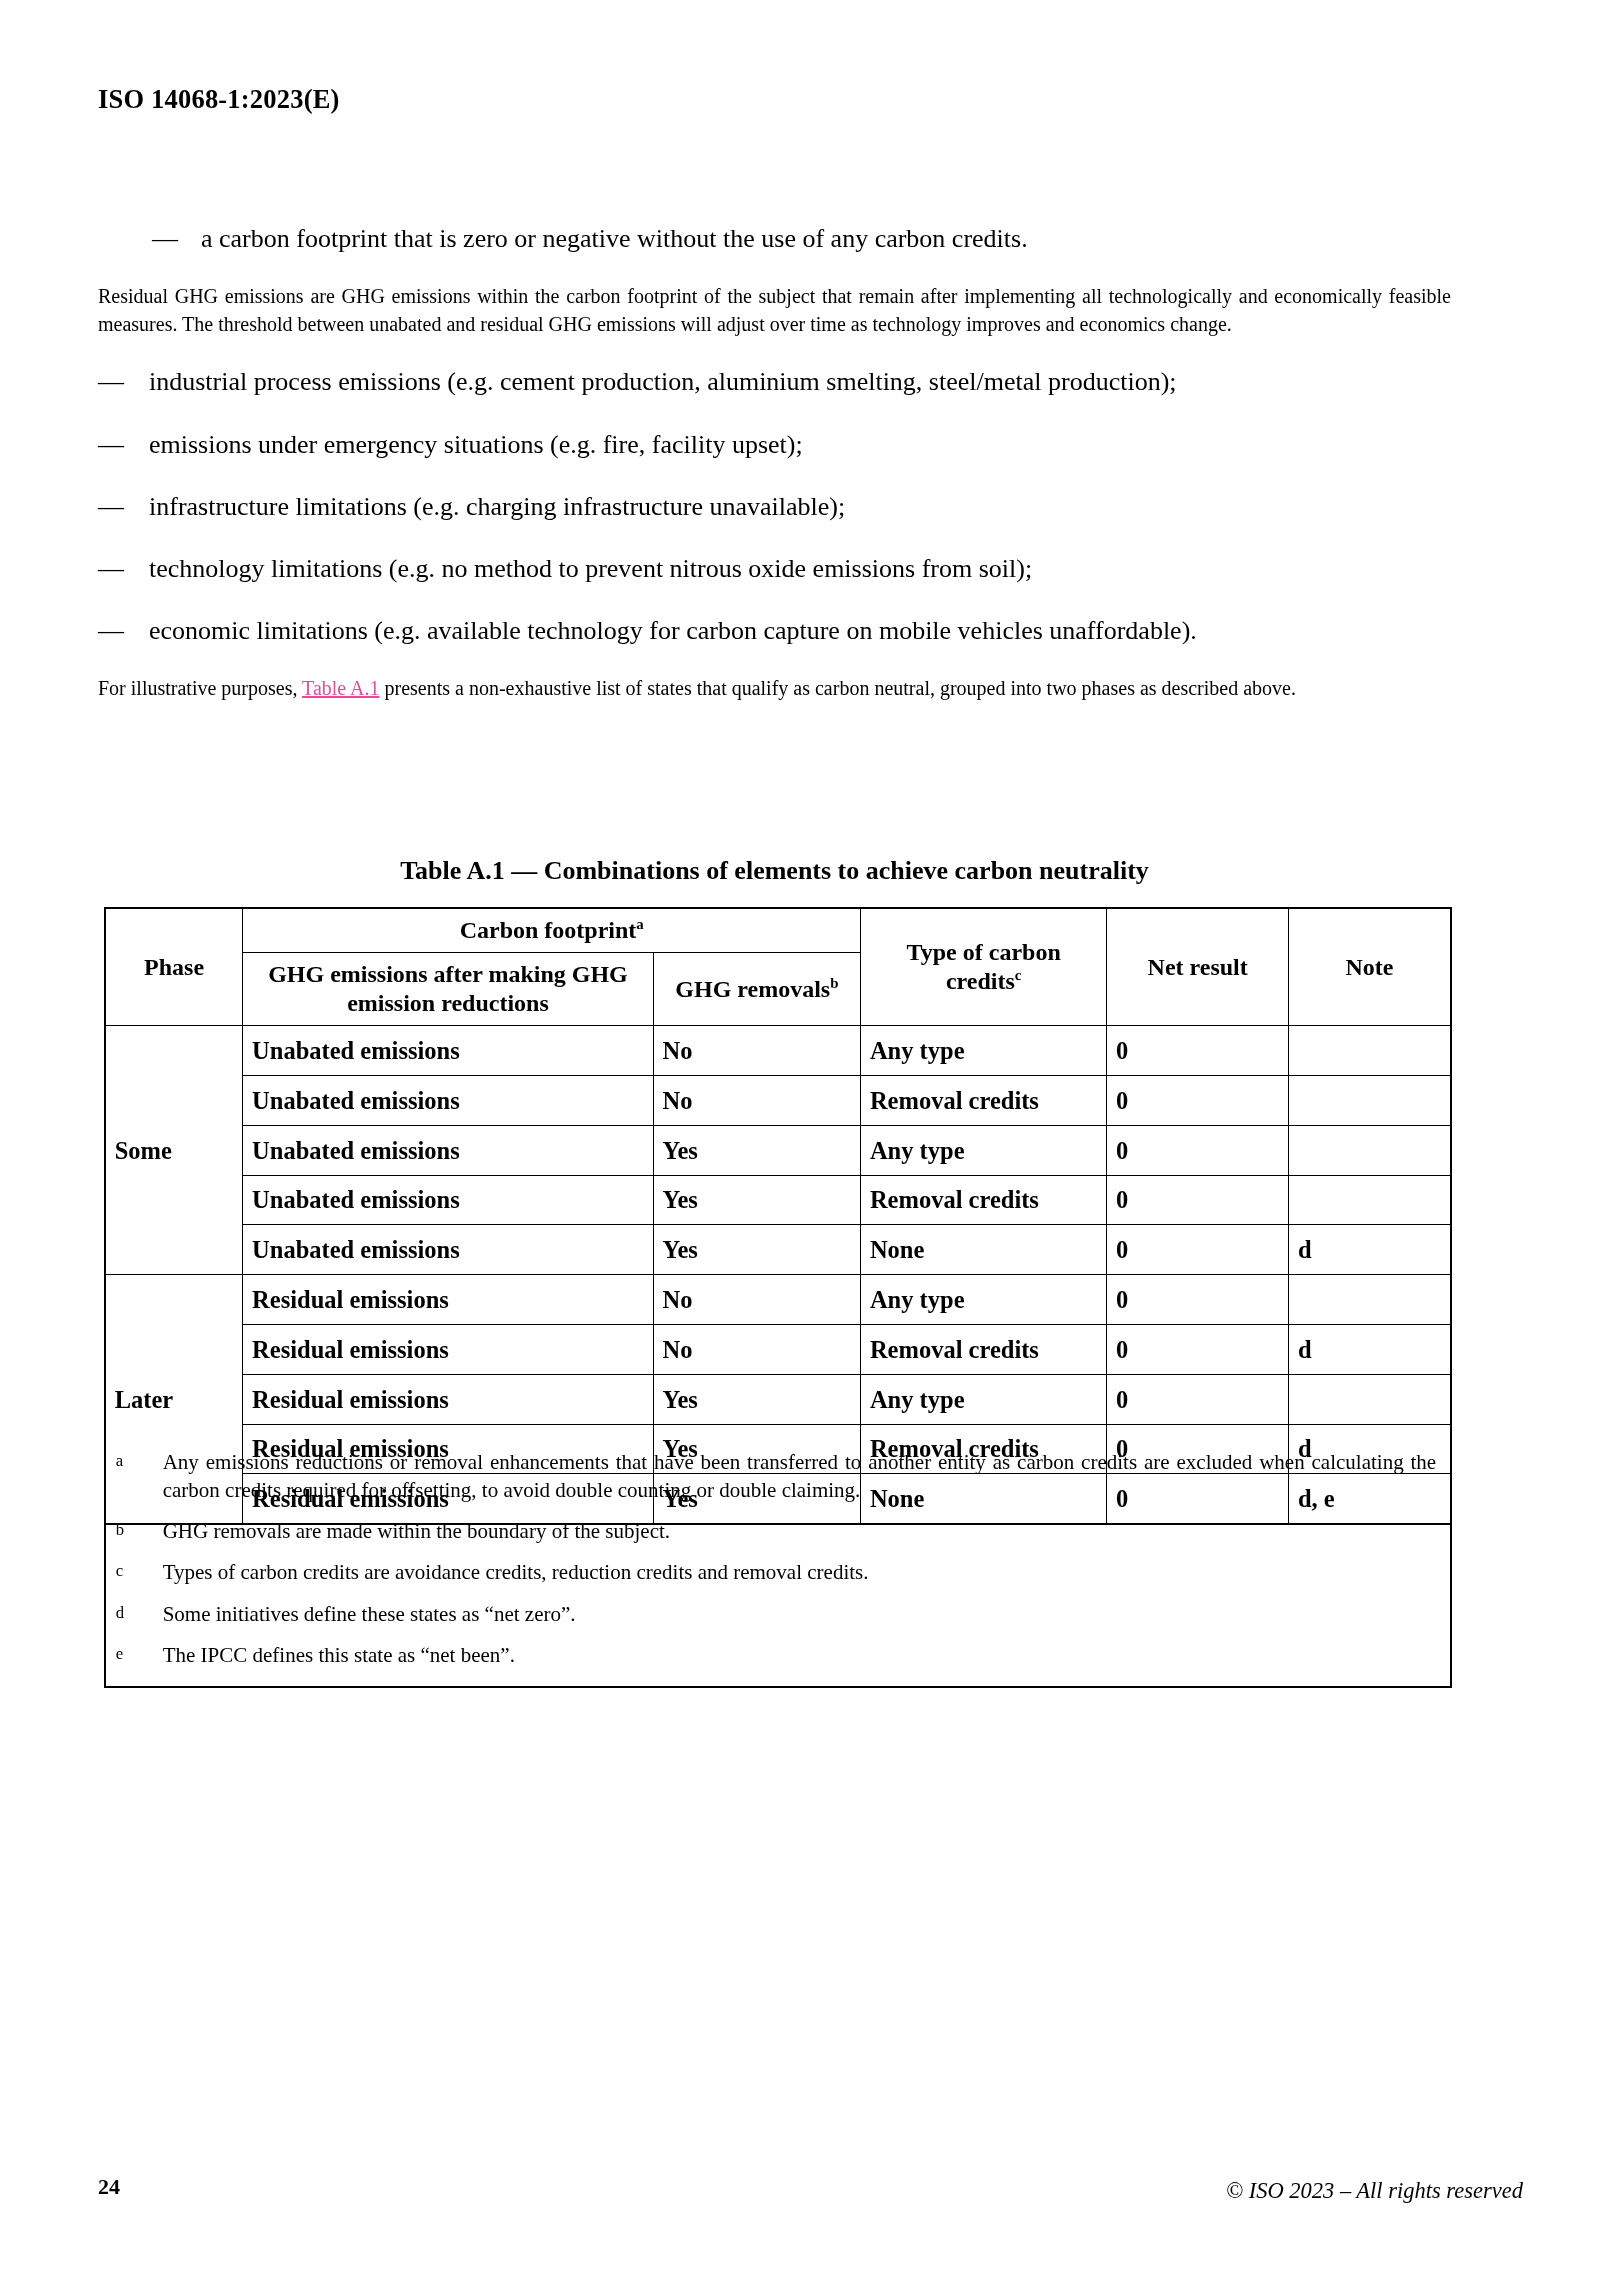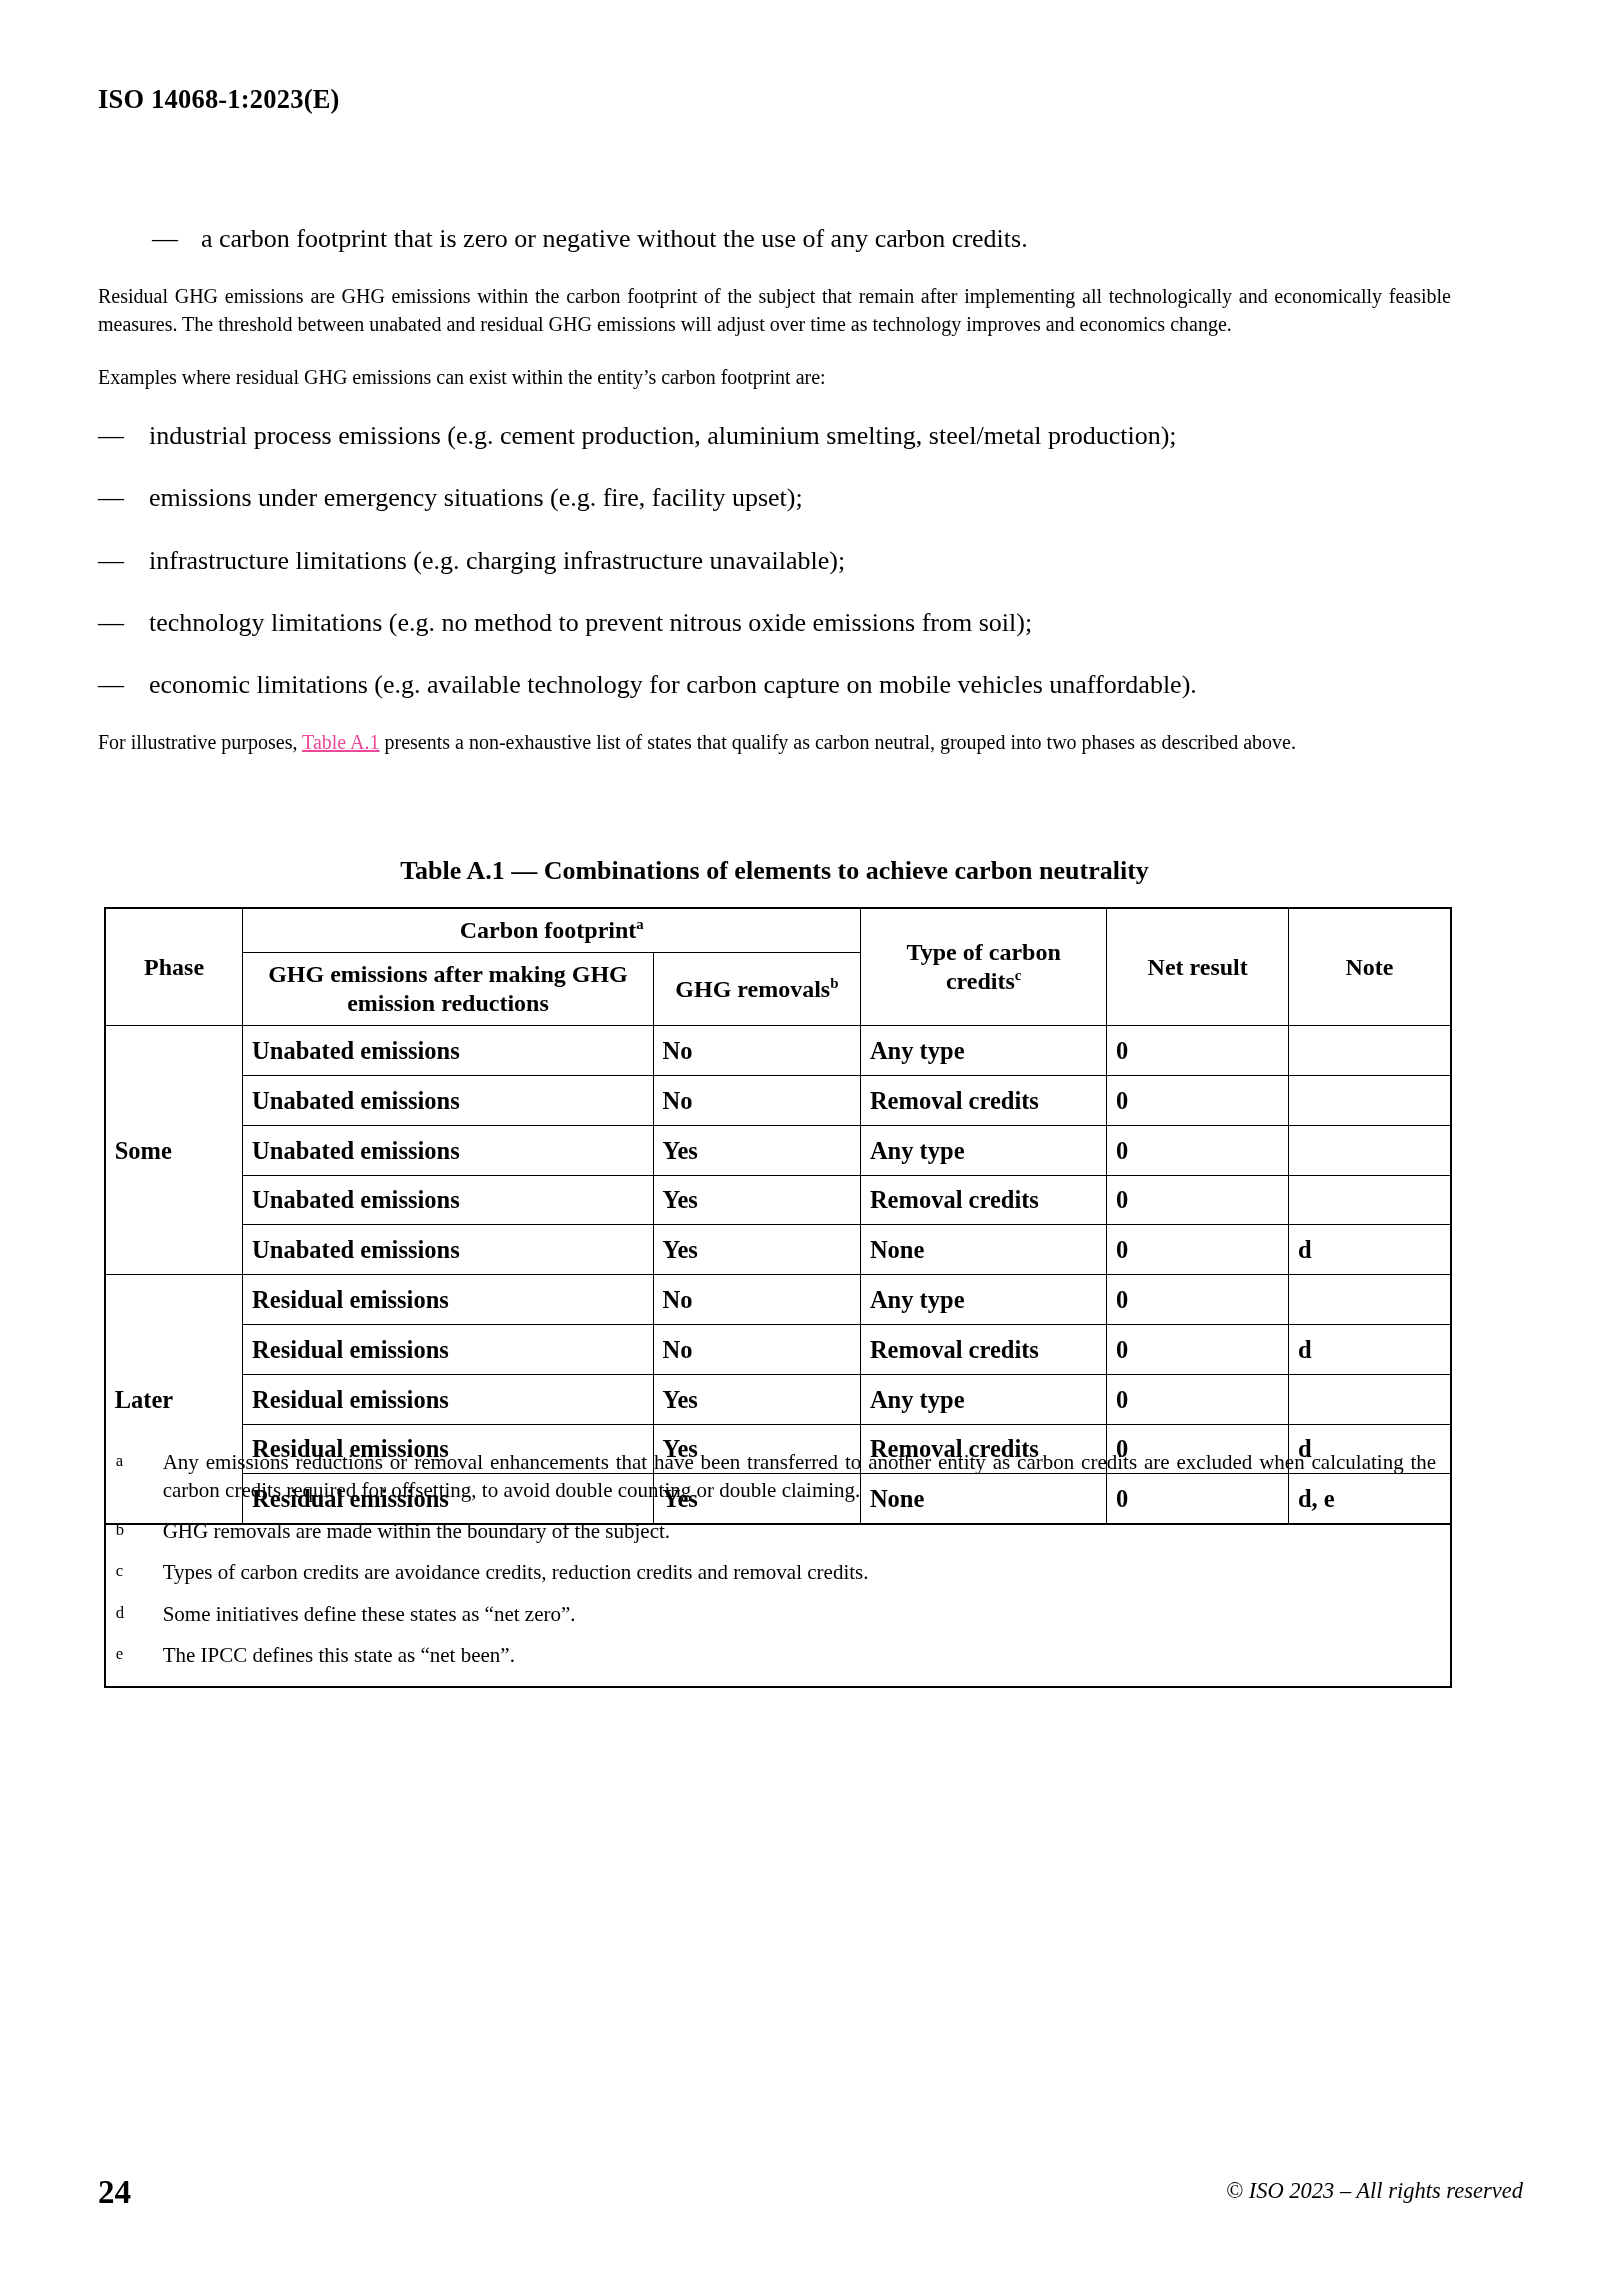--- a/index.html
+++ b/index.html
@@ -179,21 +179,21 @@
     flex: 1 1 auto;
     text-align: justify;
   }
   .fn-row.wide .fn-text { text-align: justify; }
 
   
   .footer-page {
     position: absolute;
     left: 0;
     top: 2174px;
-    font-size: 33px;
+    font-size: 22px;
     font-weight: bold;
   }
   .footer-copy {
     position: absolute;
     right: 0;
     top: 2178px;
     font-size: 22.5px;
     font-style: italic;
   }
 </style>
@@ -207,21 +207,20 @@
 
     <div class="body-area">
 
       <div class="dash-item indent-2">
         <span class="dash">—</span>
         <span class="dash-text">a carbon footprint that is zero or negative without the use of any carbon credits.</span>
       </div>
 
       <p class="para">Residual GHG emissions are GHG emissions within the carbon footprint of the subject that remain after implementing all technologically and economically feasible measures. The threshold between unabated and residual GHG emissions will adjust over time as technology improves and economics change.</p>
 
-      <p class="para">Examples where residual GHG emissions can exist within the entity’s carbon footprint are:</p>
 
       <div class="dash-item">
         <span class="dash">—</span>
         <span class="dash-text">industrial process emissions (e.g. cement production, aluminium smelting, steel/metal production);</span>
       </div>
       <div class="dash-item">
         <span class="dash">—</span>
         <span class="dash-text">emissions under emergency situations (e.g. fire, facility upset);</span>
       </div>
       <div class="dash-item">

